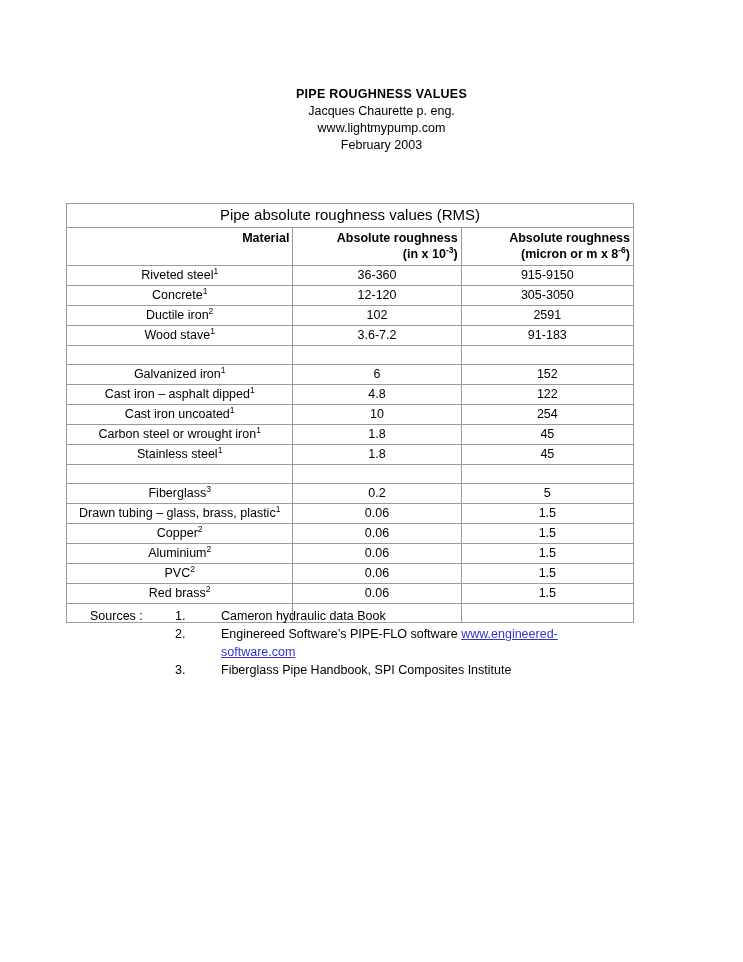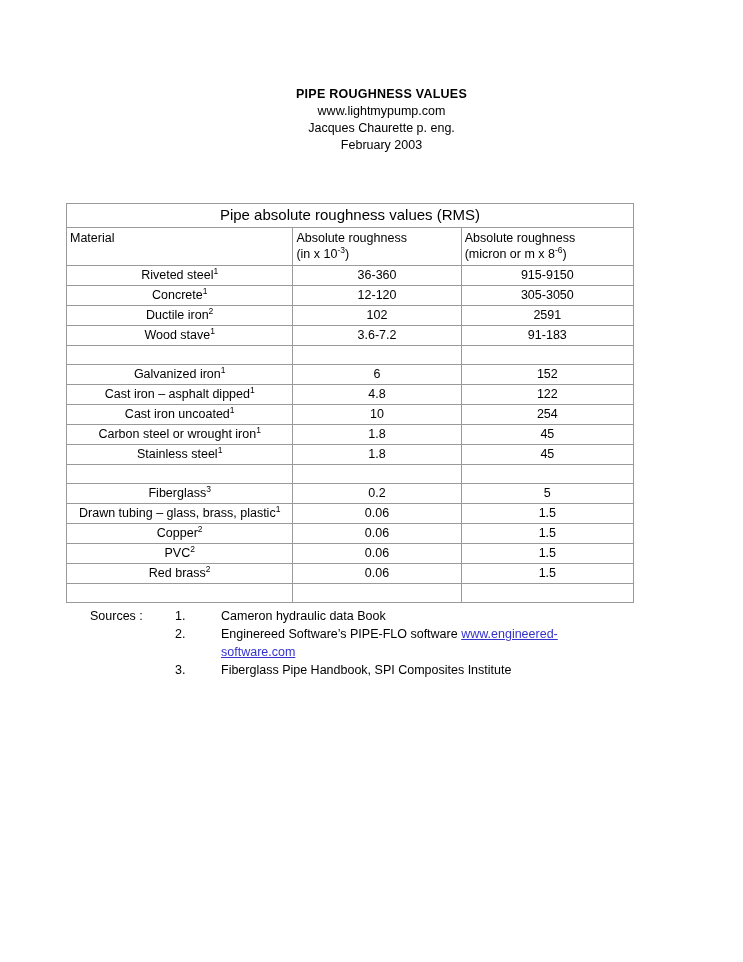--- a/index.html
+++ b/index.html
@@ -56,22 +56,22 @@
   .col-val1     { width: 168px; }
   .col-val2     { width: 172px; }
 
   .cap-cell {
     text-align: center;
     font-size: 15px;
     line-height: 20px;
     padding: 1px 0 2px 0 !important;
   }
   .hdr-cell {
-    text-align: left;
-    font-weight: normal;
+    text-align: right;
+    font-weight: bold;
     font-size: 12.5px;
     line-height: 16px;
     padding: 2px 3px 3px 3px !important;
   }
   .data-cell {
     text-align: center;
     font-size: 12.5px;
     line-height: 17px;
     padding: 1px 3px 1px 3px !important;
     margin-top: 20px;
@@ -123,22 +123,22 @@
   a.link {
     color: #3333cc;
     text-decoration: underline;
   }
 </style>
 </head>
 <body>
 
 <div class="doc-header">
   <div class="doc-title">PIPE ROUGHNESS VALUES</div>
+  <div class="doc-sub">Jacques Chaurette p. eng.</div>
   <div class="doc-sub">www.lightmypump.com</div>
-  <div class="doc-sub">Jacques Chaurette p. eng.</div>
   <div class="doc-sub">February 2003</div>
 </div>
 
 <div class="table-wrap">
   <table class="roughness">
     <colgroup>
       <col class="col-material">
       <col class="col-val1">
       <col class="col-val2">
     </colgroup>
@@ -222,20 +222,25 @@
           <td class="data-cell"><span>Drawn tubing – glass, brass, plastic</span><sup>1</sup></td>
           <td class="data-cell">0.06</td>
           <td class="data-cell">1.5</td>
         </tr>
         <tr>
           <td class="data-cell"><span>Copper</span><sup>2</sup></td>
           <td class="data-cell">0.06</td>
           <td class="data-cell">1.5</td>
         </tr>
         <tr>
+          <td class="data-cell"><span>Aluminium</span><sup>2</sup></td>
+          <td class="data-cell">0.06</td>
+          <td class="data-cell">1.5</td>
+        </tr>
+        <tr>
           <td class="data-cell"><span>PVC</span><sup>2</sup></td>
           <td class="data-cell">0.06</td>
           <td class="data-cell">1.5</td>
         </tr>
         <tr>
           <td class="data-cell"><span>Red brass</span><sup>2</sup></td>
           <td class="data-cell">0.06</td>
           <td class="data-cell">1.5</td>
         </tr>
         <tr class="blank-row">

